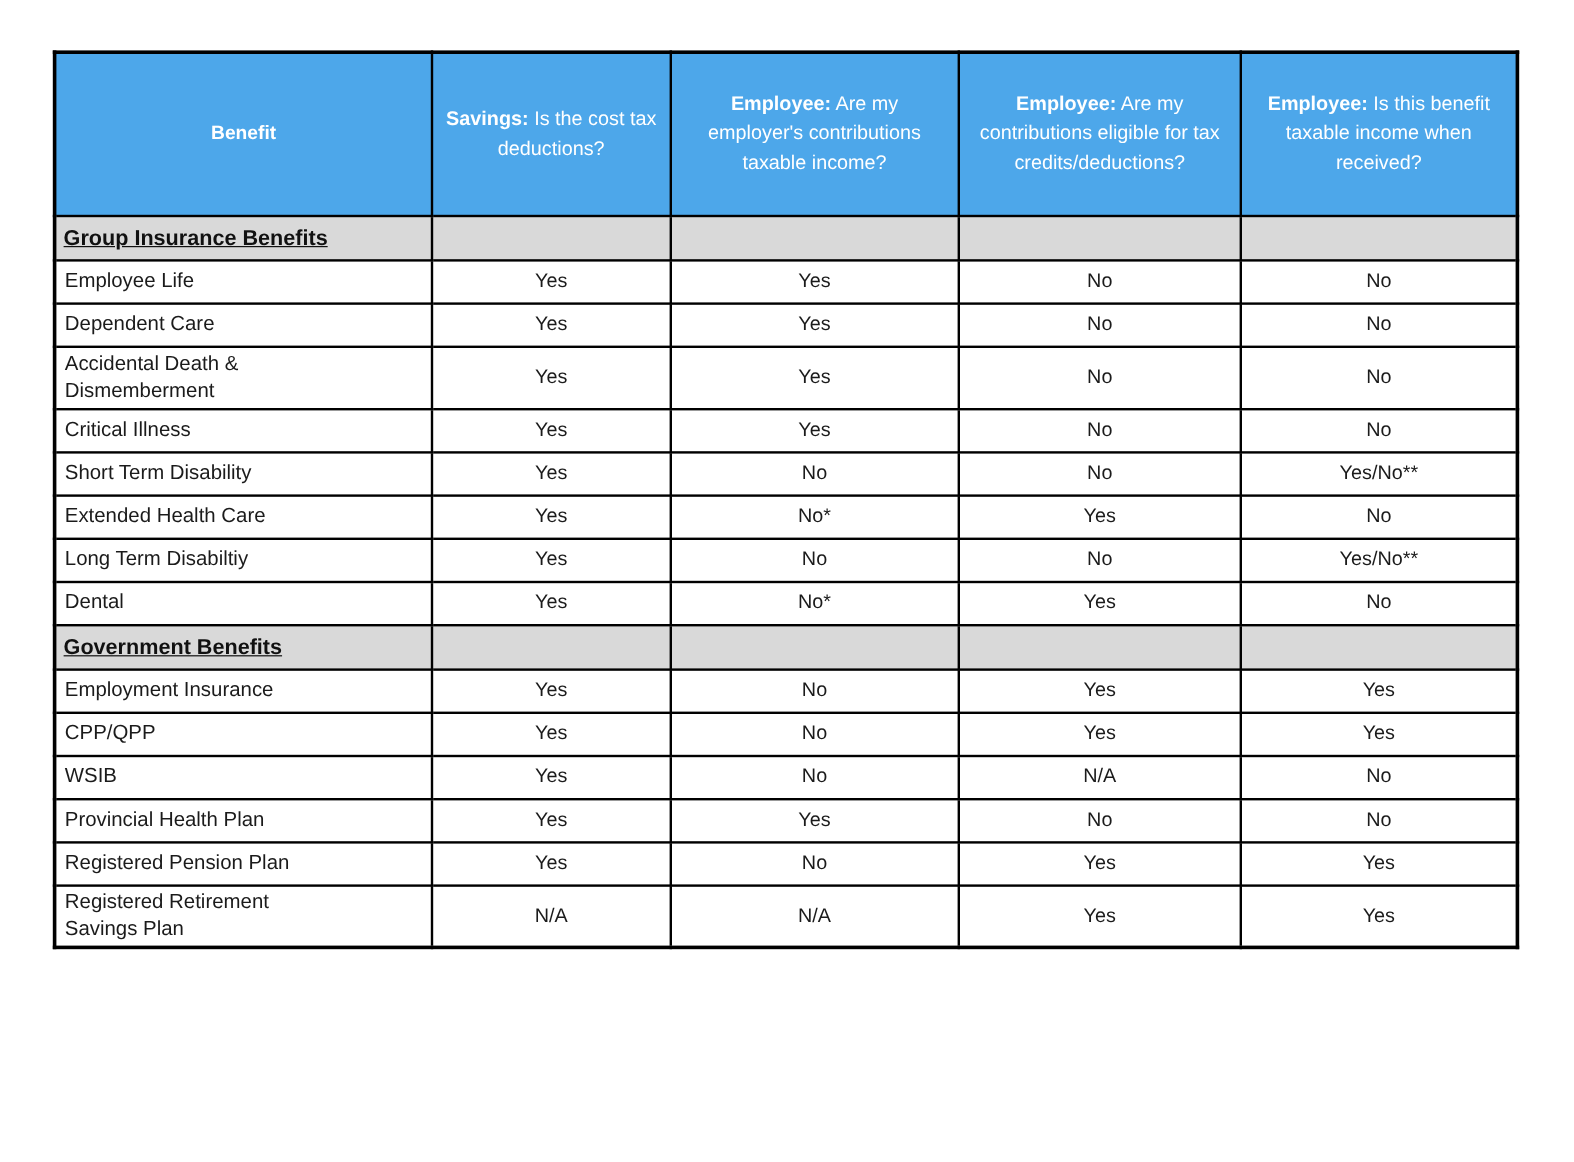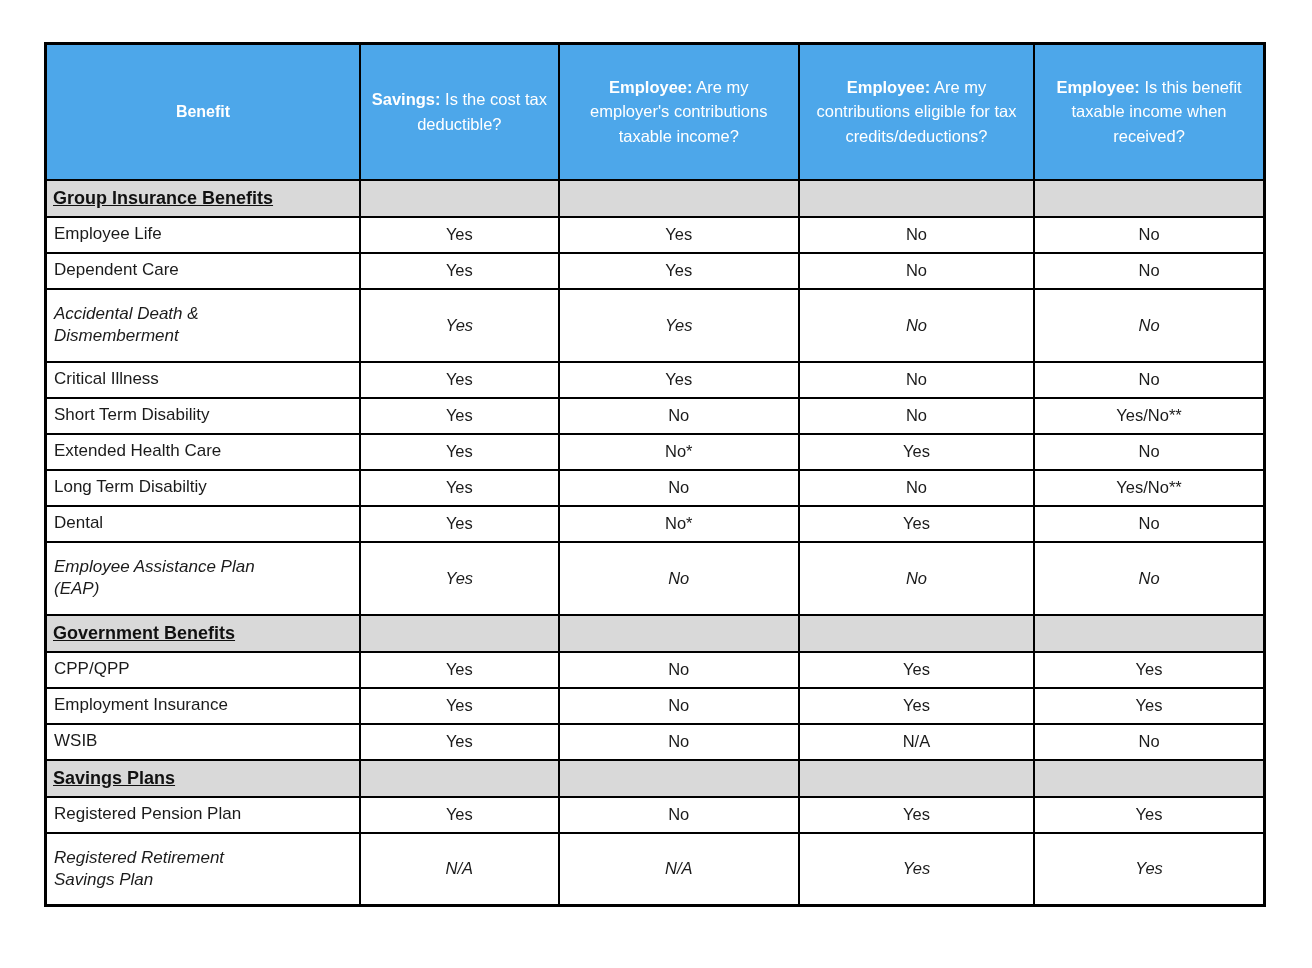--- a/index.html
+++ b/index.html
@@ -50,21 +50,21 @@
   }
   td.section-title {
     font-weight: bold;
     font-size: 18px;
     text-align: left;
     padding: 2px 6px;
     color: #111111;
   }
 
   tr.data-row { height: 36px; }
-  tr.data-row.tall { height: 73px; font-style: italic; }
+  tr.data-row.tall { height: 52px; }
   td.benefit-name {
     text-align: left;
     padding: 2px 7px;
     font-size: 17px;
     white-space: pre-line;
     line-height: 1.3;
     vertical-align: middle;
     margin-top: 48px;
   }
   td.value-cell {
@@ -82,21 +82,21 @@
     <colgroup>
       <col class="c-benefit">
       <col class="c-employer">
       <col class="c-emp-contrib-taxable">
       <col class="c-emp-credits">
       <col class="c-taxable-received">
     </colgroup>
     <thead>
       <tr>
         <th class="benefit-col">Benefit</th>
-        <th><span class="hdr-prefix">Savings:</span><span> Is the cost tax deductible?</span></th>
+        <th><span class="hdr-prefix">Savings:</span><span> Is the cost tax deductions?</span></th>
         <th><span class="hdr-prefix">Employee:</span><span> Are my employer's contributions taxable income?</span></th>
         <th><span class="hdr-prefix">Employee:</span><span> Are my contributions eligible for tax credits/deductions?</span></th>
         <th><span class="hdr-prefix">Employee:</span><span> Is this benefit taxable income when received?</span></th>
       </tr>
     </thead>
     <tbody>
         <tr class="section-row">
           <td class="section-title">Group Insurance Benefits</td>
           <td class="section-cell"></td>
           <td class="section-cell"></td>
@@ -153,62 +153,54 @@
           <td class="value-cell">No</td>
           <td class="value-cell">Yes/No**</td>
         </tr>
         <tr class="data-row">
           <td class="benefit-name">Dental</td>
           <td class="value-cell">Yes</td>
           <td class="value-cell">No*</td>
           <td class="value-cell">Yes</td>
           <td class="value-cell">No</td>
         </tr>
-        <tr class="data-row tall">
-          <td class="benefit-name">Employee Assistance Plan
-(EAP)</td>
-          <td class="value-cell">Yes</td>
-          <td class="value-cell">No</td>
-          <td class="value-cell">No</td>
-          <td class="value-cell">No</td>
-        </tr>
         <tr class="section-row">
           <td class="section-title">Government Benefits</td>
           <td class="section-cell"></td>
           <td class="section-cell"></td>
           <td class="section-cell"></td>
           <td class="section-cell"></td>
         </tr>
         <tr class="data-row">
+          <td class="benefit-name">Employment Insurance</td>
+          <td class="value-cell">Yes</td>
+          <td class="value-cell">No</td>
+          <td class="value-cell">Yes</td>
+          <td class="value-cell">Yes</td>
+        </tr>
+        <tr class="data-row">
           <td class="benefit-name">CPP/QPP</td>
           <td class="value-cell">Yes</td>
           <td class="value-cell">No</td>
           <td class="value-cell">Yes</td>
           <td class="value-cell">Yes</td>
         </tr>
         <tr class="data-row">
-          <td class="benefit-name">Employment Insurance</td>
-          <td class="value-cell">Yes</td>
-          <td class="value-cell">No</td>
-          <td class="value-cell">Yes</td>
-          <td class="value-cell">Yes</td>
-        </tr>
-        <tr class="data-row">
           <td class="benefit-name">WSIB</td>
           <td class="value-cell">Yes</td>
           <td class="value-cell">No</td>
           <td class="value-cell">N/A</td>
           <td class="value-cell">No</td>
         </tr>
-        <tr class="section-row">
-          <td class="section-title">Savings Plans</td>
-          <td class="section-cell"></td>
-          <td class="section-cell"></td>
-          <td class="section-cell"></td>
-          <td class="section-cell"></td>
+        <tr class="data-row">
+          <td class="benefit-name">Provincial Health Plan</td>
+          <td class="value-cell">Yes</td>
+          <td class="value-cell">Yes</td>
+          <td class="value-cell">No</td>
+          <td class="value-cell">No</td>
         </tr>
         <tr class="data-row">
           <td class="benefit-name">Registered Pension Plan</td>
           <td class="value-cell">Yes</td>
           <td class="value-cell">No</td>
           <td class="value-cell">Yes</td>
           <td class="value-cell">Yes</td>
         </tr>
         <tr class="data-row tall">
           <td class="benefit-name">Registered Retirement

